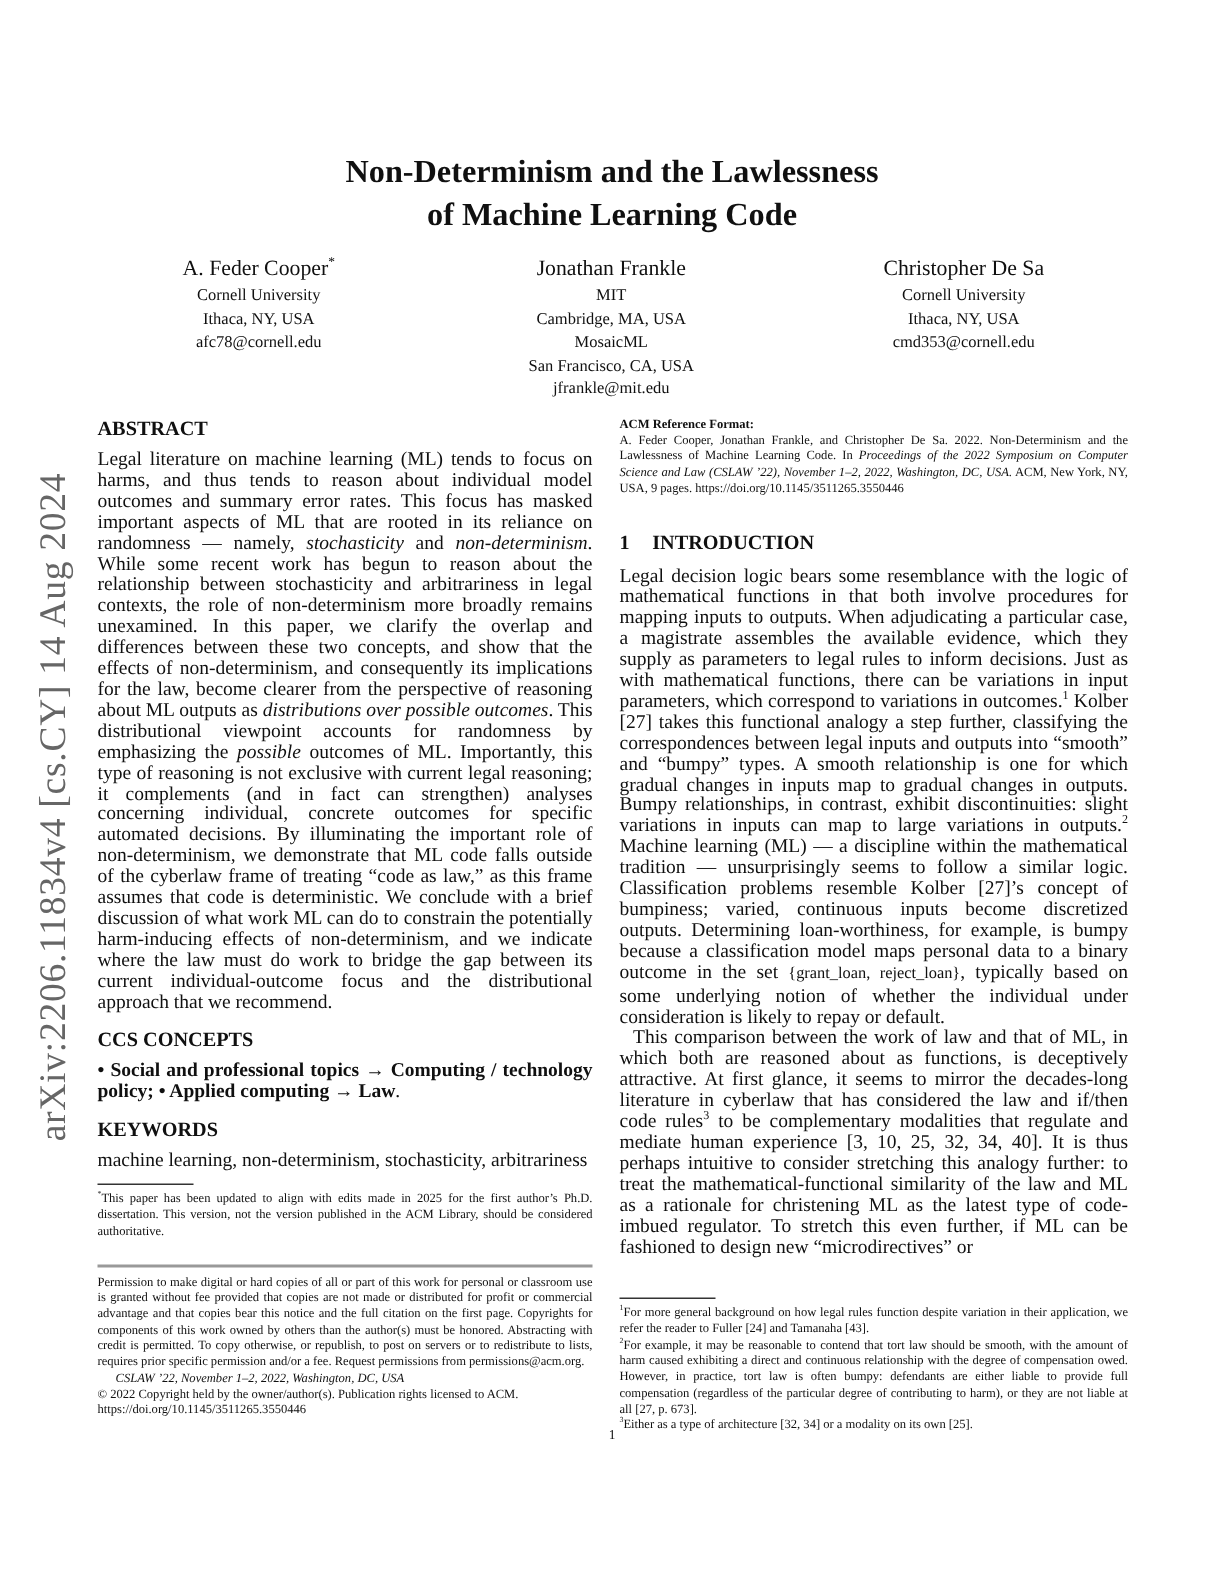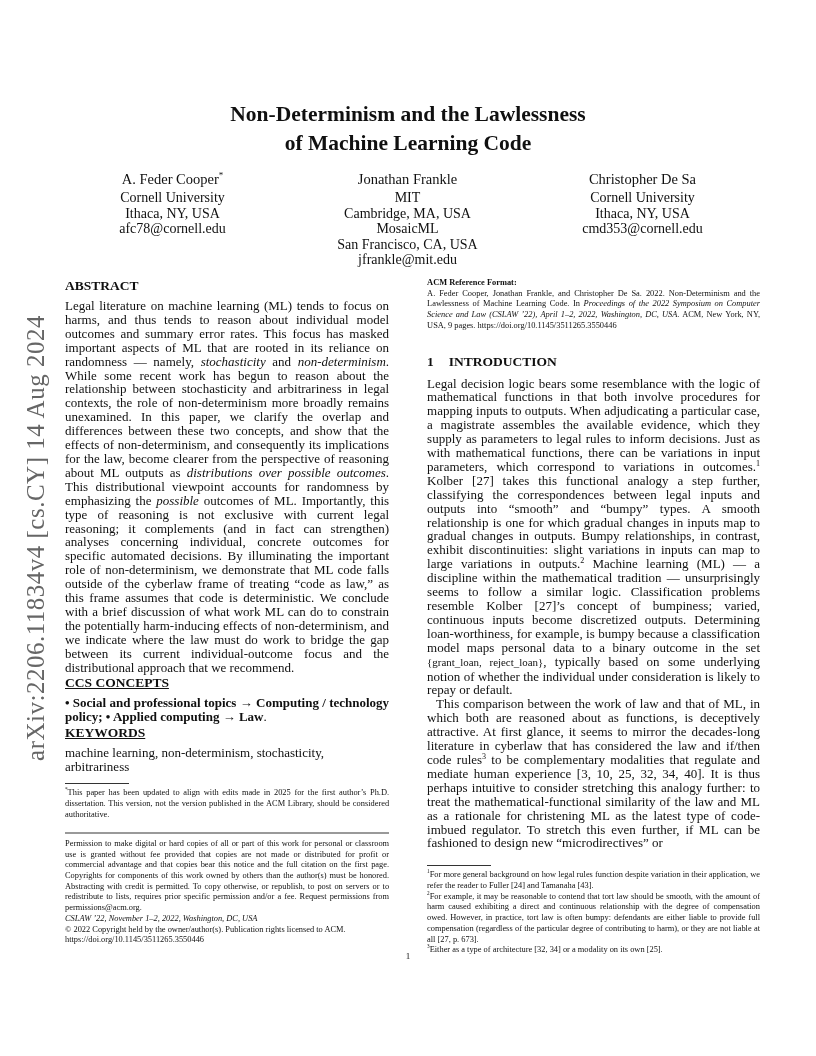--- a/index.html
+++ b/index.html
@@ -5,32 +5,32 @@
   html,body{margin:0;padding:0;background:#fff;}
   .page{position:relative;width:816px;height:1056px;background:#fff;overflow:hidden;
         font-family:"Liberation Serif",serif;color:#101010;}
   .arxiv{position:absolute;top:538px;left:36px;transform:translate(-50%,-50%) rotate(-90deg);
          font-size:25px;color:#666;white-space:nowrap;letter-spacing:.5px;}
   .title{position:absolute;top:100px;left:0;right:0;margin:0;text-align:center;
          font-size:21.5px;font-weight:bold;line-height:1.33;}
   .authors{position:absolute;top:171px;left:55px;right:56px;display:flex;}
   .author{flex:1;text-align:center;}
   .author-name{font-size:14.5px;margin:0 0 2px 0;}
-  .author-line{font-size:14px;line-height:15.6px;}
-  .columns{position:absolute;top:278px;left:65px;right:56px;display:flex;gap:38px;}
+  .author-line{font-size:11px;line-height:15.6px;}
+  .columns{position:absolute;top:278px;left:65px;right:56px;display:flex;gap:18px;}
   .col{display:flex;flex-direction:column;}
   .col-left{width:330px;height:668px;}
   .col-right{width:339px;height:678px;}
   h2.sec{font-size:13.5px;font-weight:bold;margin:0 0 5px 0;}
-  h2.sec.spaced{margin-top:1px;text-decoration:underline;}
+  h2.sec.spaced{margin-top:11px;}
   .body{font-size:13px;line-height:13.9px;margin:0;}
   .jt{text-align:justify;}
   .small{font-size:8.4px;line-height:10.7px;margin:0;}
   .bold{font-weight:bold;}
-  .italic{font-style:italic;}
+  .italic{font-style:italic;margin-left:12px;}
   sup{font-size:.62em;line-height:0;}
   .seg-i{font-style:italic;}
   .seg-b{font-weight:bold;}
   .seg-m{font-family:Liberation Serif, serif;font-size:.84em;}
   .fn-rule{width:64px;border-top:1px solid #333;margin:9px 0 4px 0;}
   .perm-block{margin-top:auto;}
   .perm-rule{border-top:2px solid #999;margin-bottom:5px;}
   .section-h{font-size:13.5px;font-weight:bold;margin:22px 0 7px 0;}
   .section-h .num{margin-right:15px;}
   .indent{text-indent:9px;}
@@ -91,21 +91,21 @@
         <div class="perm-rule"></div>
         <p class="small jt">Permission to make digital or hard copies of all or part of this work for personal or classroom use is granted without fee provided that copies are not made or distributed for profit or commercial advantage and that copies bear this notice and the full citation on the first page. Copyrights for components of this work owned by others than the author(s) must be honored. Abstracting with credit is permitted. To copy otherwise, or republish, to post on servers or to redistribute to lists, requires prior specific permission and/or a fee. Request permissions from permissions@acm.org.</p>
         <p class="small italic">CSLAW ’22, November 1–2, 2022, Washington, DC, USA</p>
         <p class="small">© 2022 Copyright held by the owner/author(s). Publication rights licensed to ACM.</p>
         <p class="small">https://doi.org/10.1145/3511265.3550446</p>
       </div>
     </div>
 
     <div class="col col-right">
       <p class="small bold">ACM Reference Format:</p>
-      <p class="small jt"><span>A. Feder Cooper, Jonathan Frankle, and Christopher De Sa. 2022. Non-Determinism and the Lawlessness of Machine Learning Code. In </span><span class="seg-i">Proceedings of the 2022 Symposium on Computer Science and Law (CSLAW ’22), April 1–2, 2022, Washington, DC, USA.</span><span> ACM, New York, NY, USA, 9 pages. https://doi.org/10.1145/3511265.3550446</span></p>
+      <p class="small jt"><span>A. Feder Cooper, Jonathan Frankle, and Christopher De Sa. 2022. Non-Determinism and the Lawlessness of Machine Learning Code. In </span><span class="seg-i">Proceedings of the 2022 Symposium on Computer Science and Law (CSLAW ’22), November 1–2, 2022, Washington, DC, USA.</span><span> ACM, New York, NY, USA, 9 pages. https://doi.org/10.1145/3511265.3550446</span></p>
 
       <h2 class="section-h">
         <span class="num">1</span><span>INTRODUCTION</span>
       </h2>
 
       <p class="body jt"><span>Legal decision logic bears some resemblance with the logic of mathematical functions in that both involve procedures for mapping inputs to outputs. When adjudicating a particular case, a magistrate assembles the available evidence, which they supply as parameters to legal rules to inform decisions. Just as with mathematical functions, there can be variations in input parameters, which correspond to variations in outcomes.</span><sup>1</sup><span> Kolber [27] takes this functional analogy a step further, classifying the correspondences between legal inputs and outputs into “smooth” and “bumpy” types. A smooth relationship is one for which gradual changes in inputs map to gradual changes in outputs. Bumpy relationships, in contrast, exhibit discontinuities: slight variations in inputs can map to large variations in outputs.</span><sup>2</sup><span> Machine learning (ML) — a discipline within the mathematical tradition — unsurprisingly seems to follow a similar logic. Classification problems resemble Kolber [27]’s concept of bumpiness; varied, continuous inputs become discretized outputs. Determining loan-worthiness, for example, is bumpy because a classification model maps personal data to a binary outcome in the set </span><span class="seg-m">{grant_loan, reject_loan}</span><span>, typically based on some underlying notion of whether the individual under consideration is likely to repay or default.</span></p>
       <p class="body jt indent"><span>This comparison between the work of law and that of ML, in which both are reasoned about as functions, is deceptively attractive. At first glance, it seems to mirror the decades-long literature in cyberlaw that has considered the law and if/then code rules</span><sup>3</sup><span> to be complementary modalities that regulate and mediate human experience [3, 10, 25, 32, 34, 40]. It is thus perhaps intuitive to consider stretching this analogy further: to treat the mathematical-functional similarity of the law and ML as a rationale for christening ML as the latest type of code-imbued regulator. To stretch this even further, if ML can be fashioned to design new “microdirectives” or</span></p>
 
       <div class="footnotes">
         <div class="fn-rule"></div>

